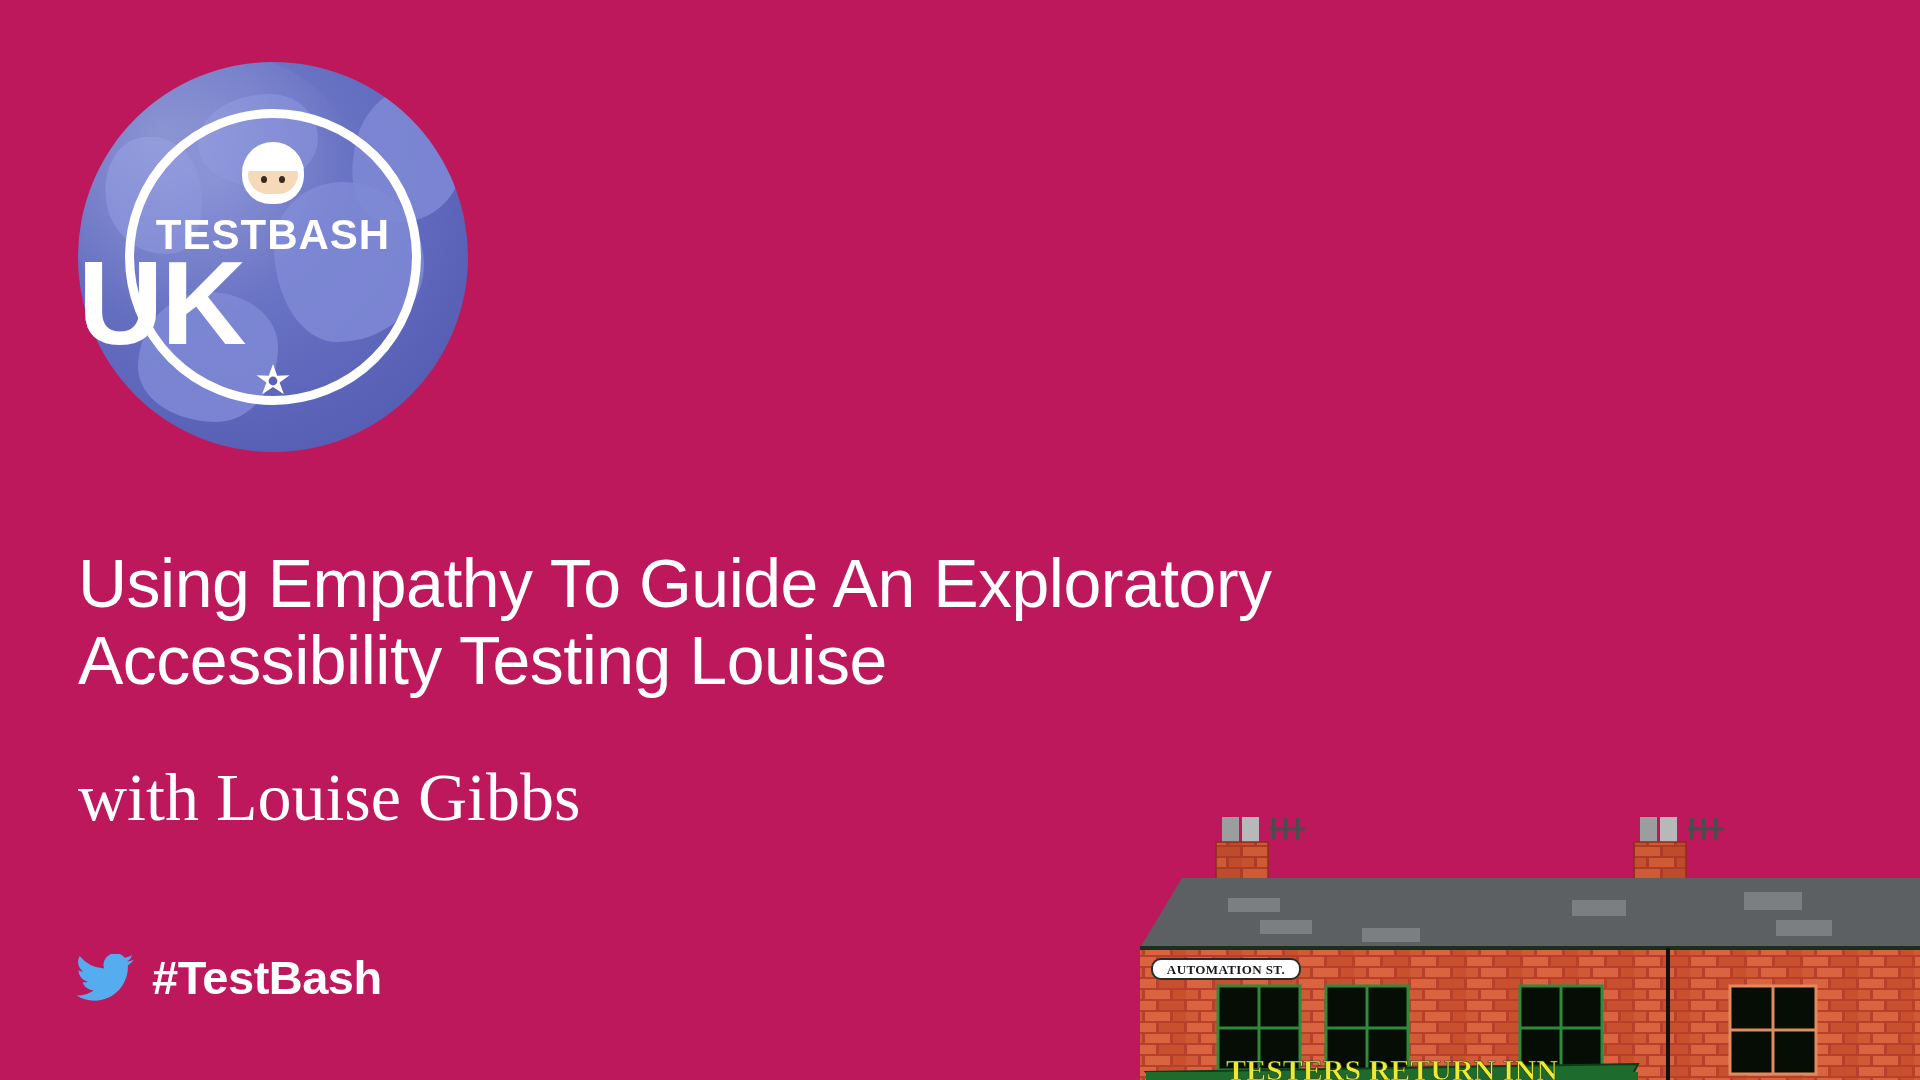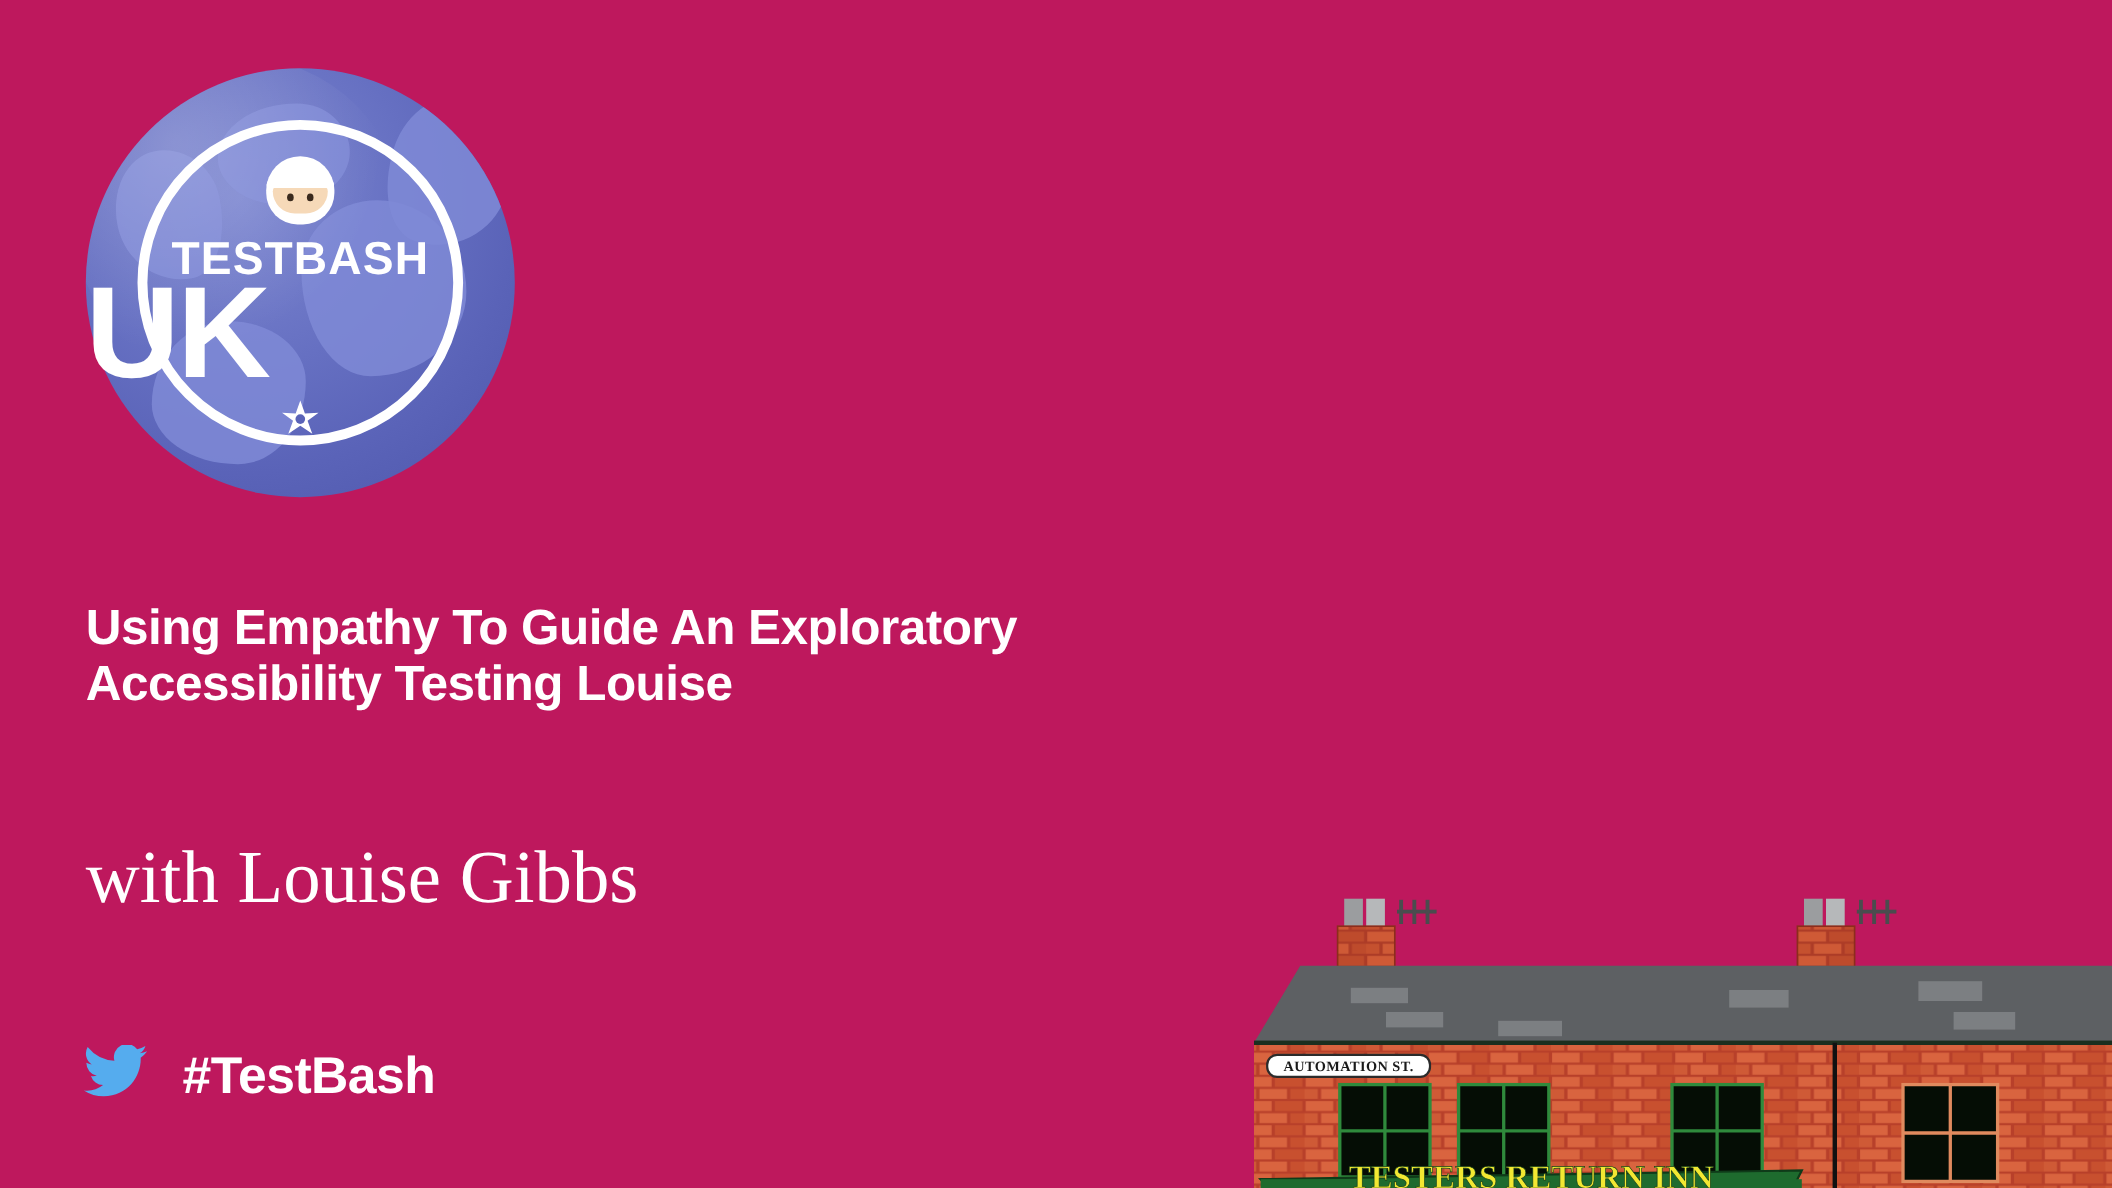--- a/index.html
+++ b/index.html
@@ -42,30 +42,30 @@
      color:#fff;font-family:"Liberation Sans", sans-serif;font-weight:bold;
      font-size:118px;letter-spacing:-2px;line-height:1;}
   .logo-star{position:absolute;left:50%;top:300px;transform:translateX(-50%);
      width:40px;height:40px;color:#fff;font-size:40px;line-height:40px;text-align:center;}
   .logo-star svg{display:block;}
 
   
   .title{
     position:absolute;left:78px;top:545px;width:1500px;
     color:#ffffff;font-family:"Liberation Sans", sans-serif;
-    font-weight:bold;font-size:45px;line-height:1.13;letter-spacing:-0.5px;
+    font-weight:normal;font-size:68px;line-height:1.13;letter-spacing:-0.5px;
   }
   .title .l2{display:block;}
   .presenter{
     position:absolute;left:78px;top:760px;
     color:#ffffff;font-family:Liberation Serif, serif;
     font-weight:300;font-size:68px;line-height:1.1;letter-spacing:0px;
   }
 
-  .hashtag-row{position:absolute;left:76px;top:950px;display:flex;align-items:flex-start;gap:32px;}
+  .hashtag-row{position:absolute;left:76px;top:950px;display:flex;align-items:center;gap:18px;}
   .tw-bird{width:58px;height:48px;display:block;}
   .hashtag{color:#ffffff;font-family:"Liberation Sans", sans-serif;font-weight:bold;font-size:47px;letter-spacing:-0.5px;}
 
   
   .pub{position:absolute;right:0;bottom:0;width:790px;height:300px;}
   .pub-svg{display:block;width:790px;height:300px;}
 </style>
 </head>
 <body style="background: rgb(20, 33, 94);">
 

